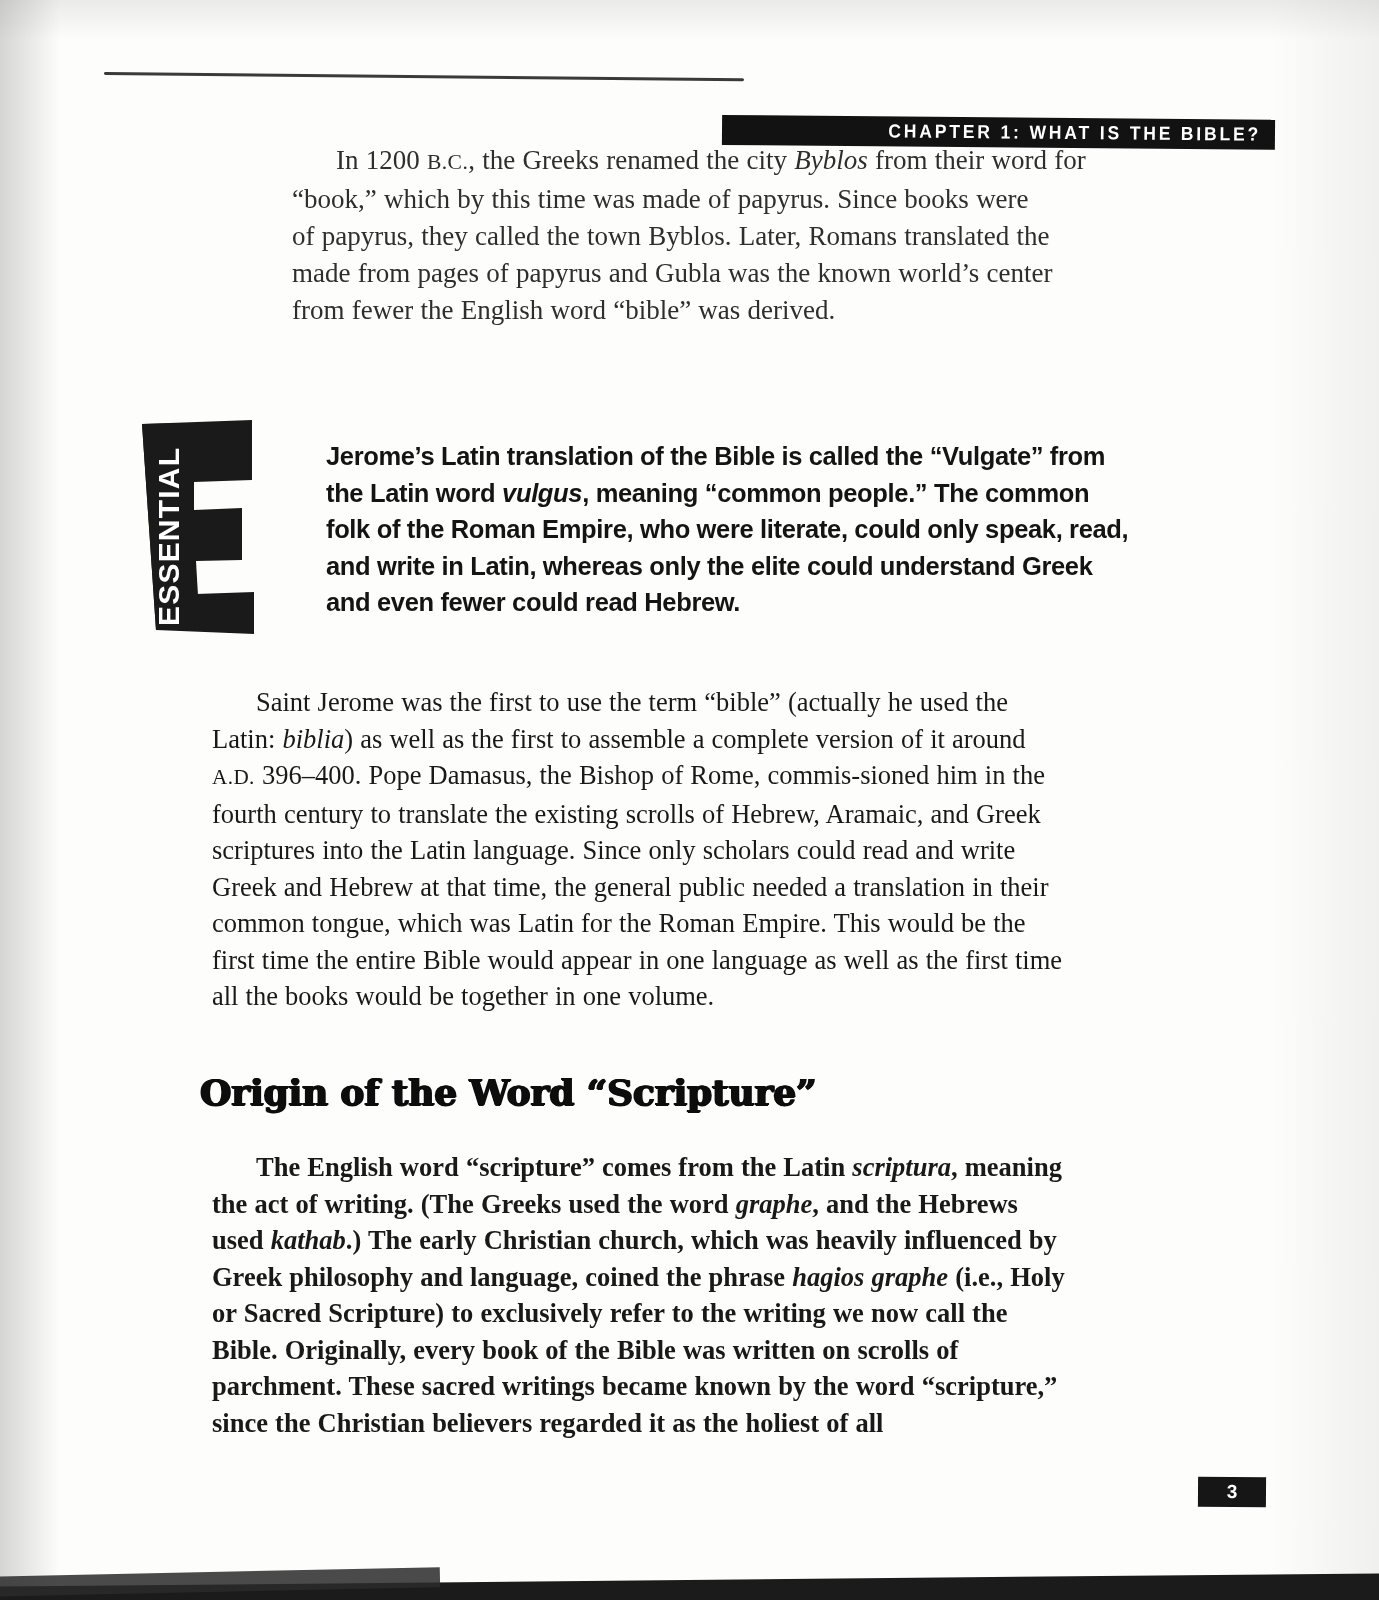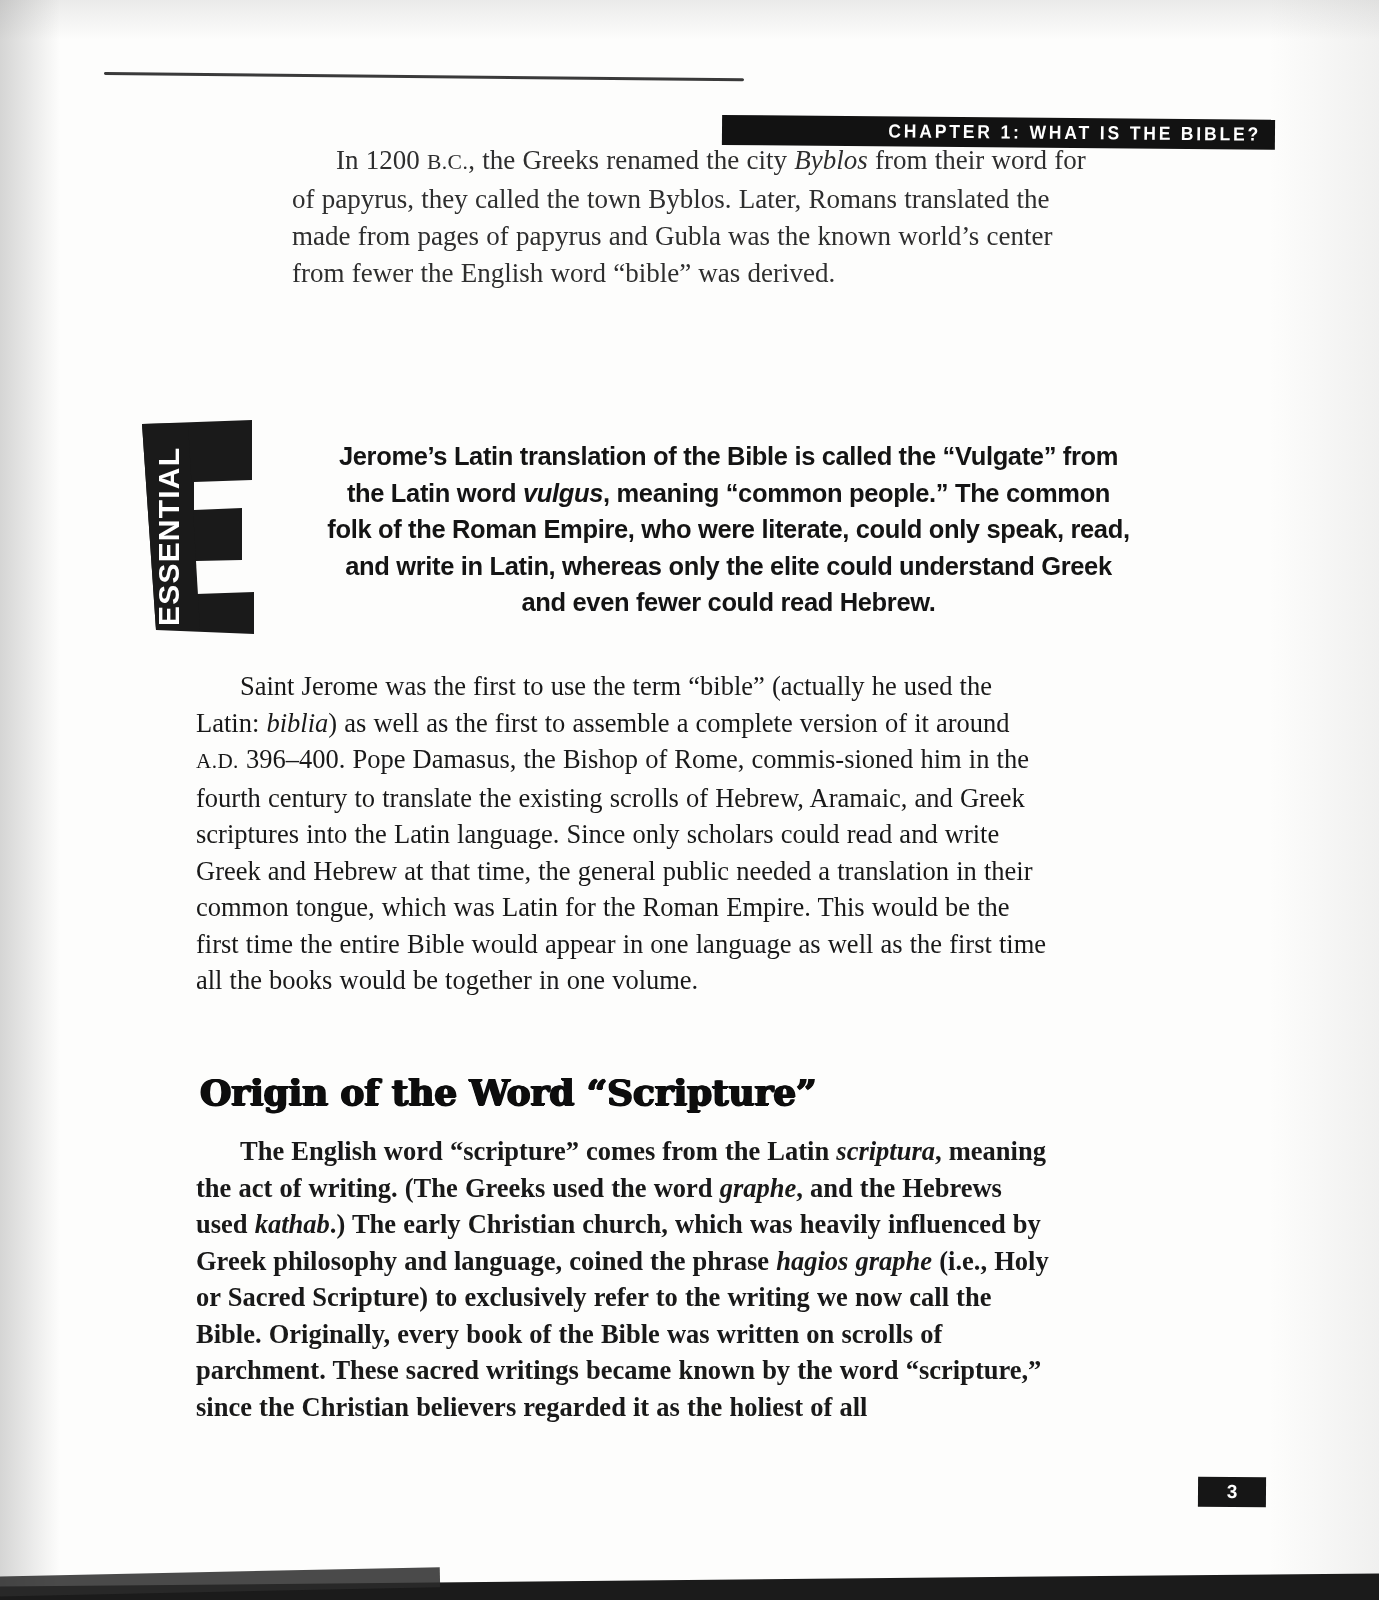--- a/index.html
+++ b/index.html
@@ -119,21 +119,21 @@
   }
 
   
   .col {
     position: absolute;
     left: 196px;
     width: 942px;
   }
 
   p.body {
-    margin: 0;
+    margin: 16px;
     font-family: "Liberation Serif", serif;
     font-size: 26.5px;
     line-height: 36.5px;
     color: #191919;
     text-align: left;
     word-spacing: 0.5px;
   }
   p.body .indent { display: inline-block; width: 44px; }
   p.body i { font-style: italic; }
   .sc {
@@ -180,21 +180,20 @@
     position: absolute;
     left: 196px;
     top: 20px;
     width: 805px;
     font-family: "Liberation Sans", sans-serif;
     font-size: 25.5px;
     font-weight: 600;
     line-height: 36.5px;
     color: #141414;
     letter-spacing: -0.35px;
-    text-align: center;
   }
   .ess-text i { font-style: italic; }
 
   
   .sec-head {
     position: absolute;
     left: 200px;
     top: 1072px;
     font-family: "DejaVu Serif", serif;
     font-weight: bold;
@@ -237,20 +236,21 @@
   <div class="runhead">
     <div class="runhead-rule"></div>
     <div class="runhead-banner">
       <span>CHAPTER 1: WHAT IS THE BIBLE?</span>
     </div>
   </div>
 
   <div class="para1">
     <p class="body" style="color:inherit;font-size:inherit;line-height:inherit;margin:8px;">
       <span class="l"><span class="indent"></span>In 1200 <span class="sc">B.C.</span>, the Greeks renamed the city <i>Byblos</i> from their word for</span>
+      <span class="l">“book,” which by this time was made of papyrus. Since books were</span>
       <span class="l">of papyrus, they called the town Byblos. Later, Romans translated the</span>
       <span class="l">made from pages of papyrus and Gubla was the known world’s center</span>
       <span class="l">from fewer the English word “bible” was derived.</span>
     </p>
   </div>
 
   <div class="essential-block">
     <div class="ess-icon">
       <svg width="128" height="218" viewBox="0 0 128 218" xmlns="http://www.w3.org/2000/svg">
 

